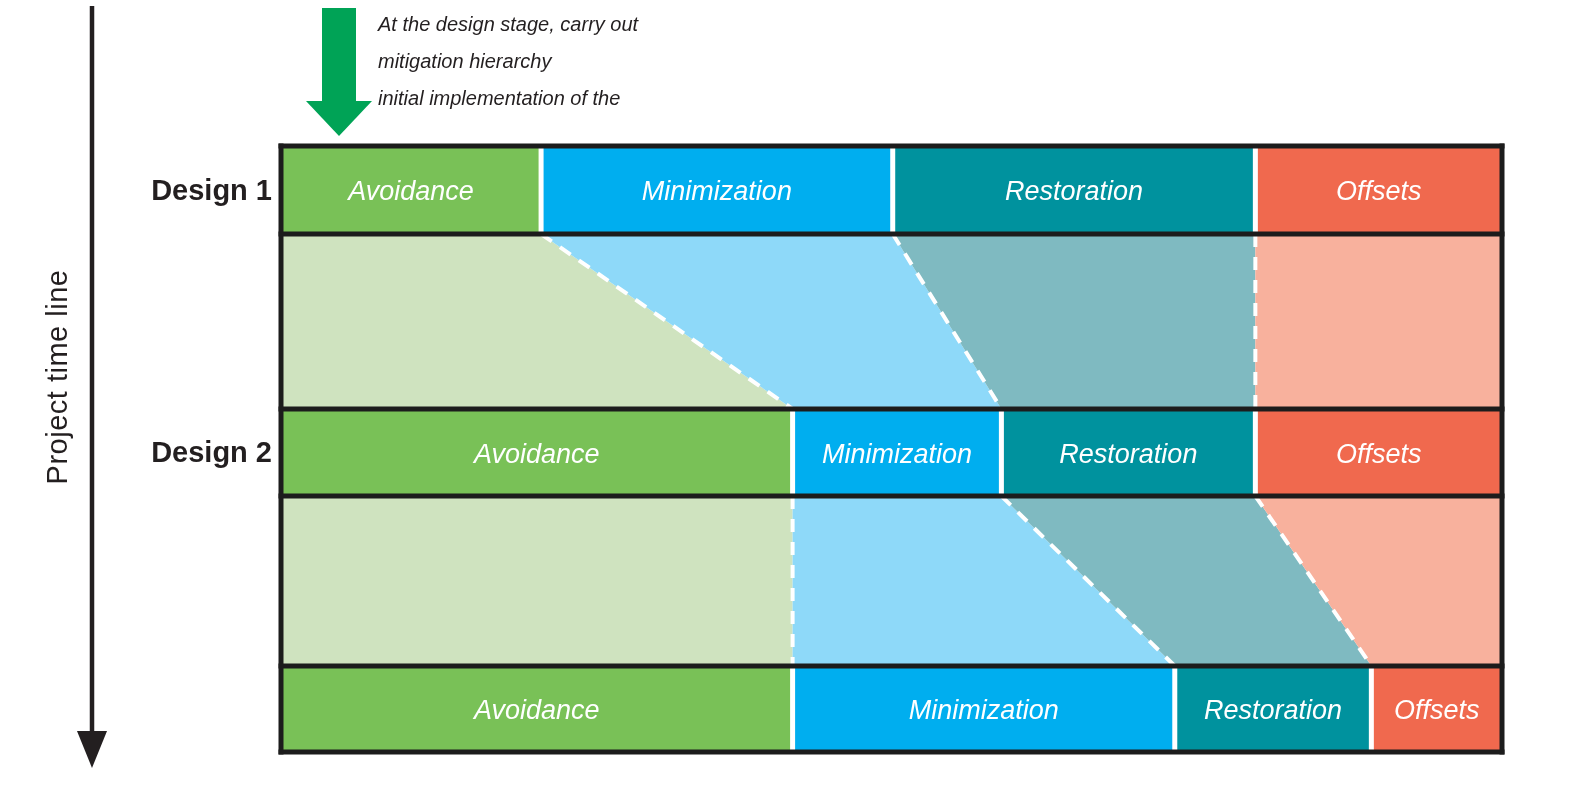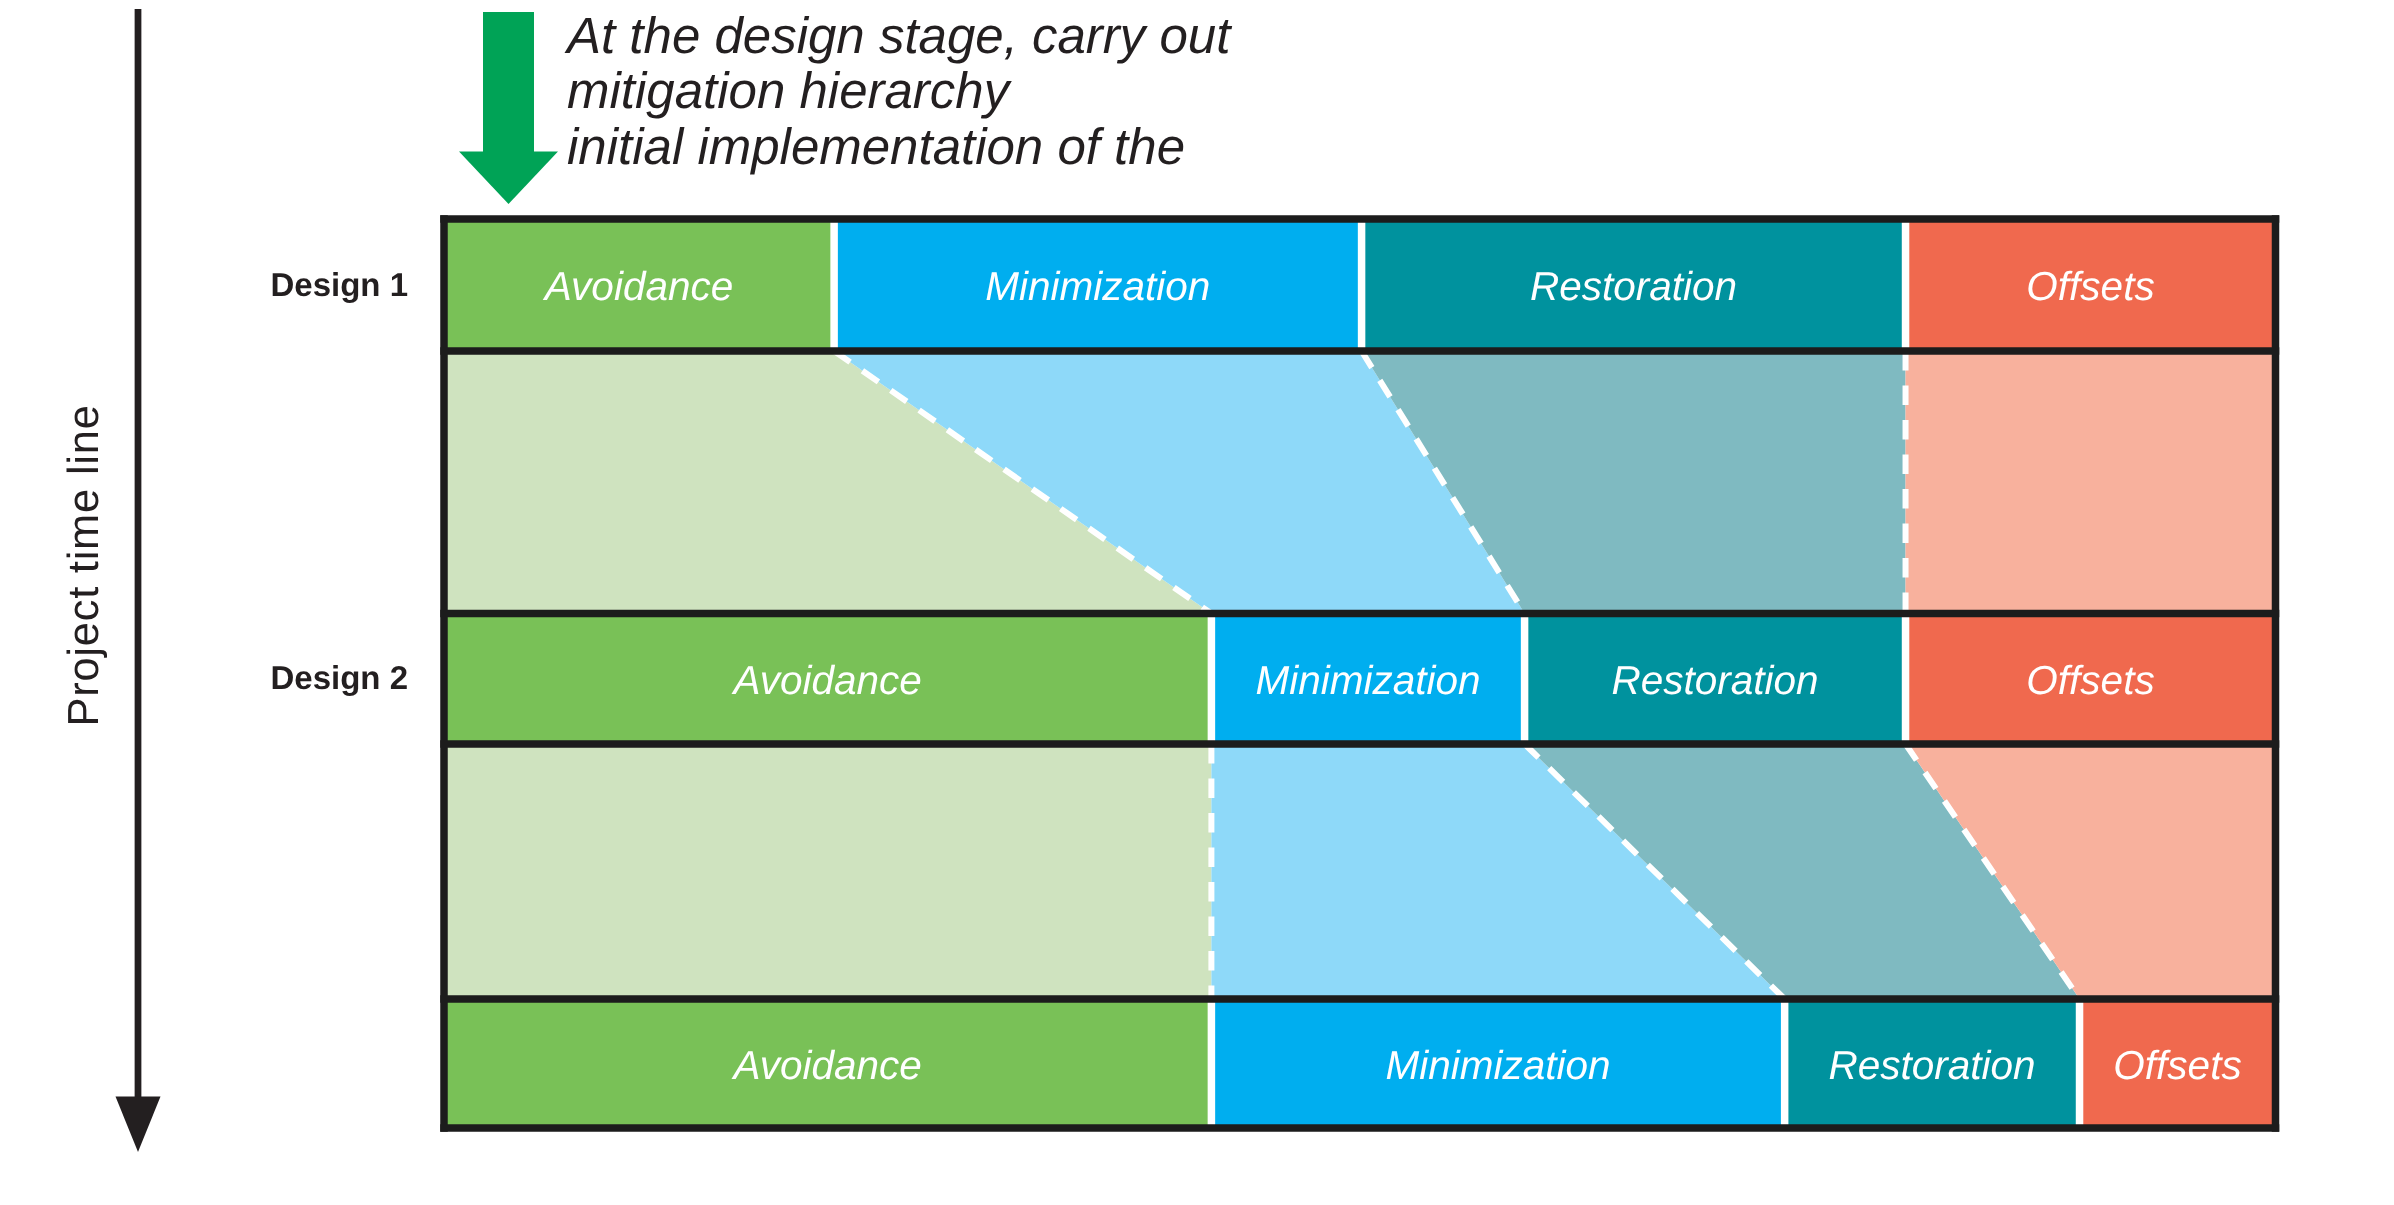--- a/index.html
+++ b/index.html
@@ -13,38 +13,38 @@
   }
   .abs{position:absolute;}
   
   #timeline-svg{left:70px;top:0;width:44px;height:790px;}
   .timeline-label{
     left:57px;top:377px;
     transform:translate(-50%,-50%) rotate(-90deg);
     font-size:29px;white-space:nowrap;letter-spacing:0.5px;
   }
   
-  .annotation{font-style:italic;font-size:34px;line-height:37px;}
+  .annotation{font-style:italic;font-size:20px;line-height:37px;}
   #annotation-initial{left:378px;top:6px;}
   #annotation-change1{left:374px;top:294px;line-height:36px;}
   #annotation-change2{left:374px;top:533px;line-height:38px;}
   .green-arrow{width:66px;height:128px;}
   #arrow-initial{left:306px;top:8px;}
   #arrow-change1{left:310px;top:259px;}
   #arrow-change2{left:310px;top:521px;}
   
   .row-label{
     left:0;width:272px;text-align:right;
-    font-weight:bold;font-size:22px;line-height:34px;
+    font-weight:bold;font-size:29px;line-height:34px;
   }
   #row-label-0{top:173px;}
   #row-label-1{top:435px;}
   #row-label-2{top:692px;}
   
-  #chart-wrap{left:293px;top:143px;width:1227px;height:612px;}
+  #chart-wrap{left:278px;top:143px;width:1227px;height:612px;}
   #chart-svg text{
     font-family:"Liberation Sans",sans-serif;
     font-style:italic;
     fill:#ffffff;
     font-size:27px;
   }
 </style>
 </head>
 <body>
 

